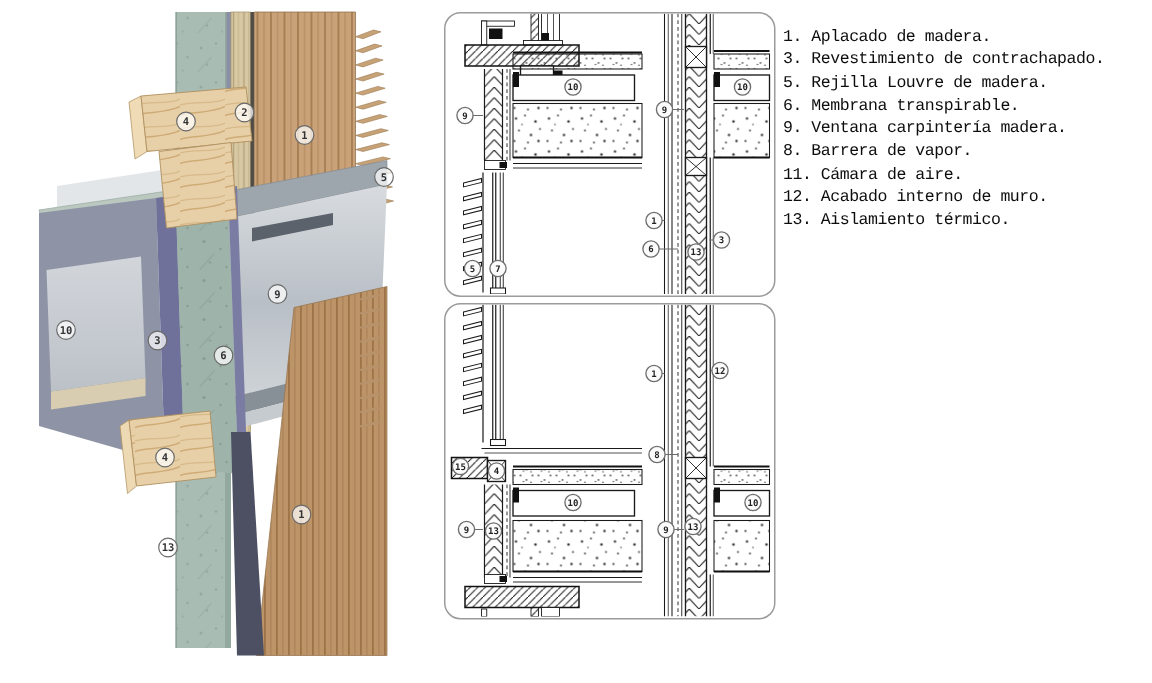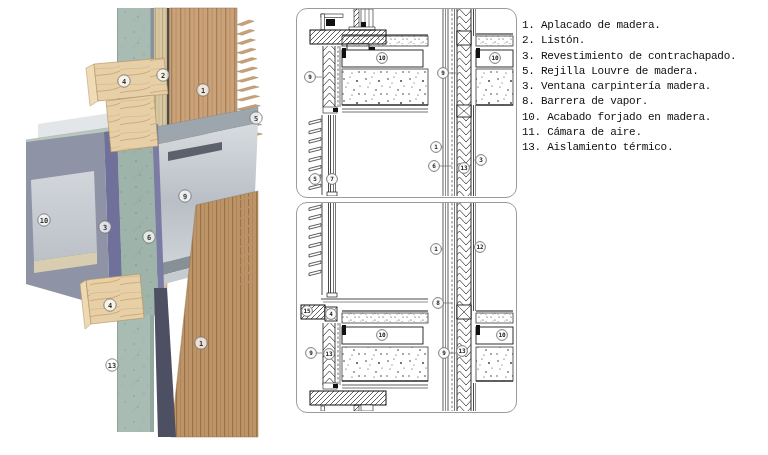--- a/index.html
+++ b/index.html
@@ -447,24 +447,24 @@
           <text x="165" y="150.1" class="co-t">13</text>
           <circle cx="205" cy="132" r="5.4" class="co-c"></circle>
           <text x="205" y="134.1" class="co-t">10</text>
         </g>
     </svg>
   </div>
 
   <div id="legend">
     <div id="legend-list">
         <div>1. Aplacado de madera.</div>
-        <div>2. Listón.</div>
         <div>3. Revestimiento de contrachapado.</div>
         <div>5. Rejilla Louvre de madera.</div>
-        <div>3. Ventana carpintería madera.</div>
+        <div>6. Membrana transpirable.</div>
+        <div>9. Ventana carpintería madera.</div>
         <div>8. Barrera de vapor.</div>
-        <div>10. Acabado forjado en madera.</div>
         <div>11. Cámara de aire.</div>
+        <div>12. Acabado interno de muro.</div>
         <div>13. Aislamiento térmico.</div>
       </div>
   </div>
 
 </div>
 
 </body></html>

